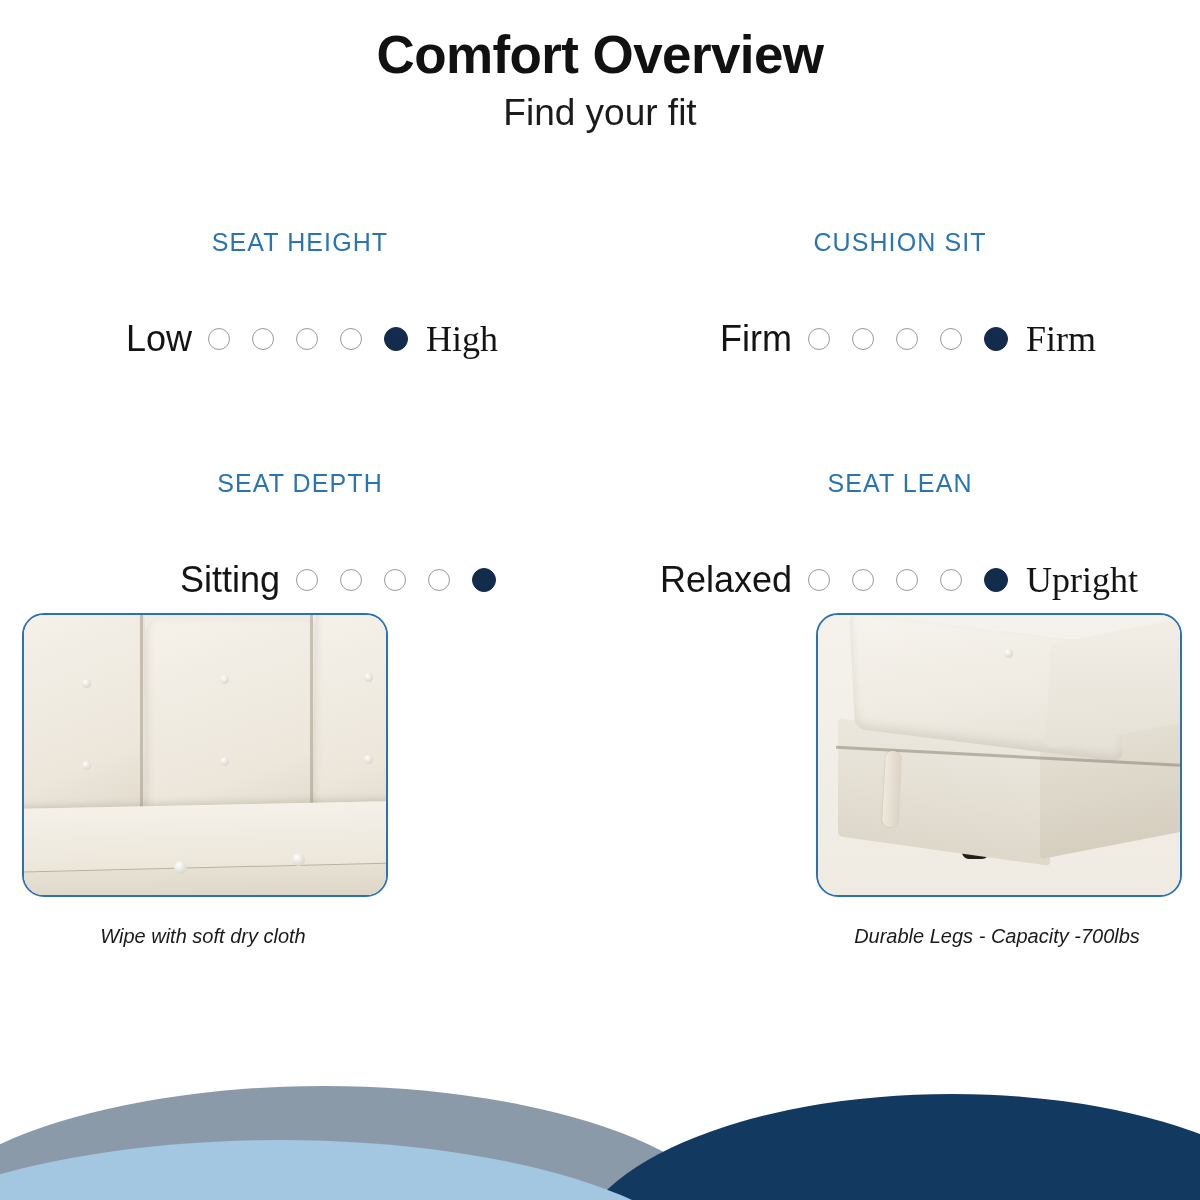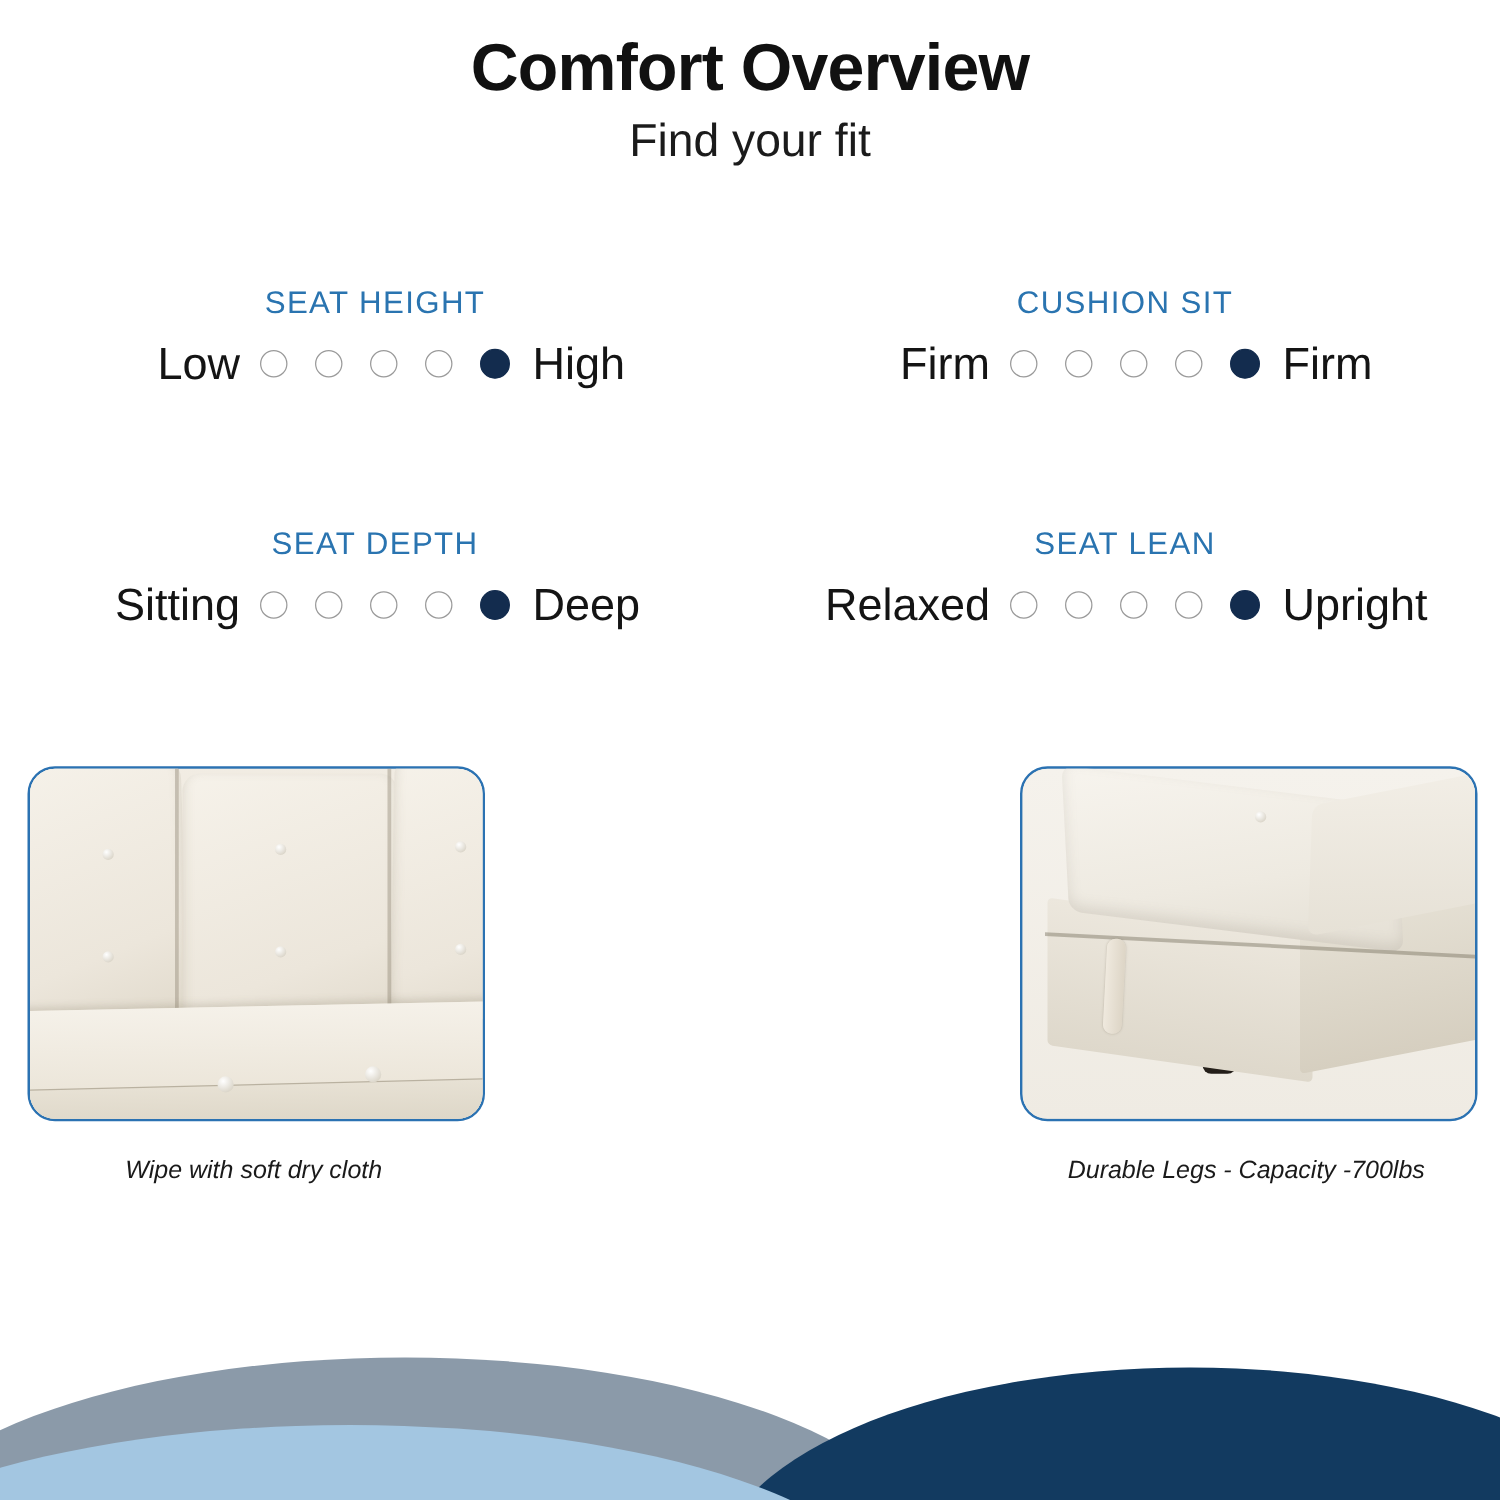--- a/index.html
+++ b/index.html
@@ -53,20 +53,21 @@
   }
   .matrix-row + .matrix-row {
     margin-top: 112px;
   }
   .metric {
     width: 600px;
     box-sizing: border-box;
     display: flex;
     flex-direction: column;
     align-items: center;
+    gap: 48px;
   }
   .metric-title {
     font-size: 25px;
     font-weight: 400;
     letter-spacing: 1.1px;
     color: #2a74b0;
     text-transform: uppercase;
     white-space: nowrap;
   }
   .metric-scale {
@@ -88,20 +89,21 @@
     text-align: right;
     width: 176px;
     padding-right: 16px;
     box-sizing: border-box;
   }
   .scale-label.right {
     text-align: left;
     width: 176px;
     padding-left: 18px;
     box-sizing: border-box;
+    font-family: Liberation Serif, serif;
   }
   .dots {
     display: flex;
     align-items: center;
     gap: 22px;
   }
   .dot {
     width: 22px;
     height: 22px;
     border-radius: 50%;
@@ -348,21 +350,20 @@
       <div class="metric-title">SEAT DEPTH</div>
       <div class="metric-scale">
         <span class="scale-label left">Sitting</span>
         <span class="dots">
           <span class="dot"></span>
           <span class="dot"></span>
           <span class="dot"></span>
           <span class="dot"></span>
           <span class="dot filled"></span>
         </span>
-        <span class="scale-label right">Deep</span>
       </div>
     </div>
 
     <div class="metric">
       <div class="metric-title">SEAT LEAN</div>
       <div class="metric-scale">
         <span class="scale-label left">Relaxed</span>
         <span class="dots">
           <span class="dot"></span>
           <span class="dot"></span>

